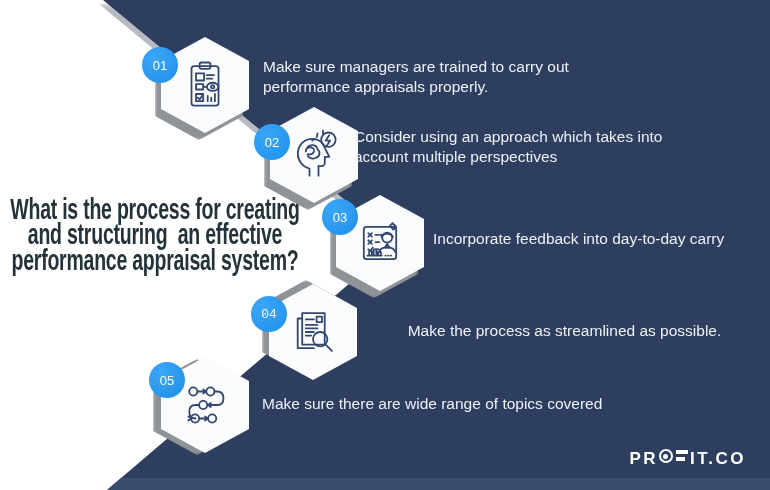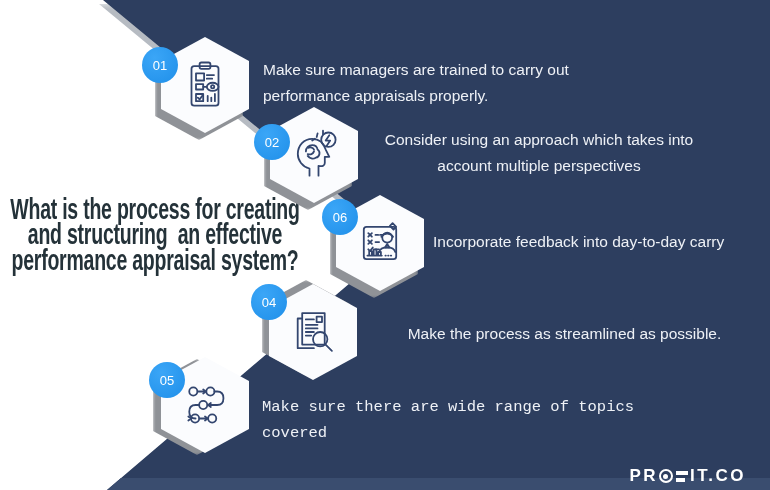--- a/index.html
+++ b/index.html
@@ -43,32 +43,32 @@
   .s5 .hex,.s5 .hex-shadow{left:161px;top:357px;} .s5 .hex-shadow{transform:translate(-8px,2px);}
   
   .badge{
     position:absolute;width:36px;height:36px;border-radius:50%;
     background:radial-gradient(circle at 35% 30%,#3ba6f7,#1f8fe9);
     color:#ffffff;font-size:13px;display:flex;align-items:center;justify-content:center;
   }
   .s1 .badge{left:142px;top:47px;}
   .s2 .badge{left:254px;top:124px;}
   .s3 .badge{left:322px;top:199px;}
-  .s4 .badge{left:251px;top:284px;}
+  .s4 .badge{left:251px;top:296px;font-family:Liberation Mono, monospace;}
   .s5 .badge{left:149px;top:362px;text-align:center;}
   
-  .step-text{position:absolute;color:#eef1f6;font-size:15.5px;line-height:26px;}
+  .step-text{position:absolute;color:#eef1f6;font-size:15.5px;line-height:20px;}
   .s1 .step-text{left:263px;top:57px;width:345px;}
-  .s2 .step-text{left:369px;top:127px;width:340px;text-align:center;}
+  .s2 .step-text{left:354px;top:127px;width:340px;}
   .s3 .step-text{left:433px;top:229px;width:330px;}
   .s4 .step-text{left:367px;top:321px;width:395px;text-align:center;}
-  .s5 .step-text{left:262px;top:394px;width:420px;font-family:Liberation Mono, monospace;}
+  .s5 .step-text{left:262px;top:394px;width:420px;}
   
   .logo{
-    position:absolute;right:24px;top:466px;display:flex;align-items:center;
+    position:absolute;right:24px;top:449px;display:flex;
     color:#ffffff;font-weight:bold;font-size:17px;letter-spacing:2.5px;
   }
   .logo-o{
     display:inline-block;width:10px;height:10px;border:2.5px solid #fff;border-radius:50%;
     position:relative;margin:0 2.5px 0 0.5px;
   }
   .logo-o::after{
     content:"";position:absolute;left:2.5px;top:2.5px;width:5px;height:5px;border-radius:50%;background:#fff;
   }
   .logo-f{display:inline-block;margin:1px 2px 0 1px;}
@@ -137,21 +137,21 @@
         <path d="M17,37 l2,2 3,-4 M25,37 h4"></path>
         <circle cx="38" cy="24" r="5.5"></circle>
         <path d="M31.5,23 a8,8 0 0 1 13,0"></path>
         <path d="M29,40 c2,-7 16,-7 18,0"></path>
         <path d="M38,31 l2.5,4 h-5 z"></path>
         <path d="M16,44 h16 M18,44 v-5 h3 v5 M23,44 v-7 h3 v7 M28,44 v-4 h3 v4"></path>
         <path d="M36,44 h0.5 M39,44 h0.5 M42,44 h0.5"></path>
         <path d="M44,8 l4,4 l-3,3 l-4,-4 z"></path>
       </svg>
     </div>
-    <div class="badge">06</div>
+    <div class="badge">03</div>
     <div class="step-text">Incorporate feedback into day-to-day carry</div>
   </div>
 
   <div class="step s4">
     <div class="hex-shadow"></div>
     <div class="hex">
       <svg width="54" height="54" viewBox="0 0 60 60">
         <path d="M17,15 h-4 v33 h18"></path>
         <rect x="18" y="9" width="25" height="35"></rect>
         <path d="M22,16 h9 M22,22 h13 M22,26 h13 M22,30 h9 M22,34 h6"></path>

